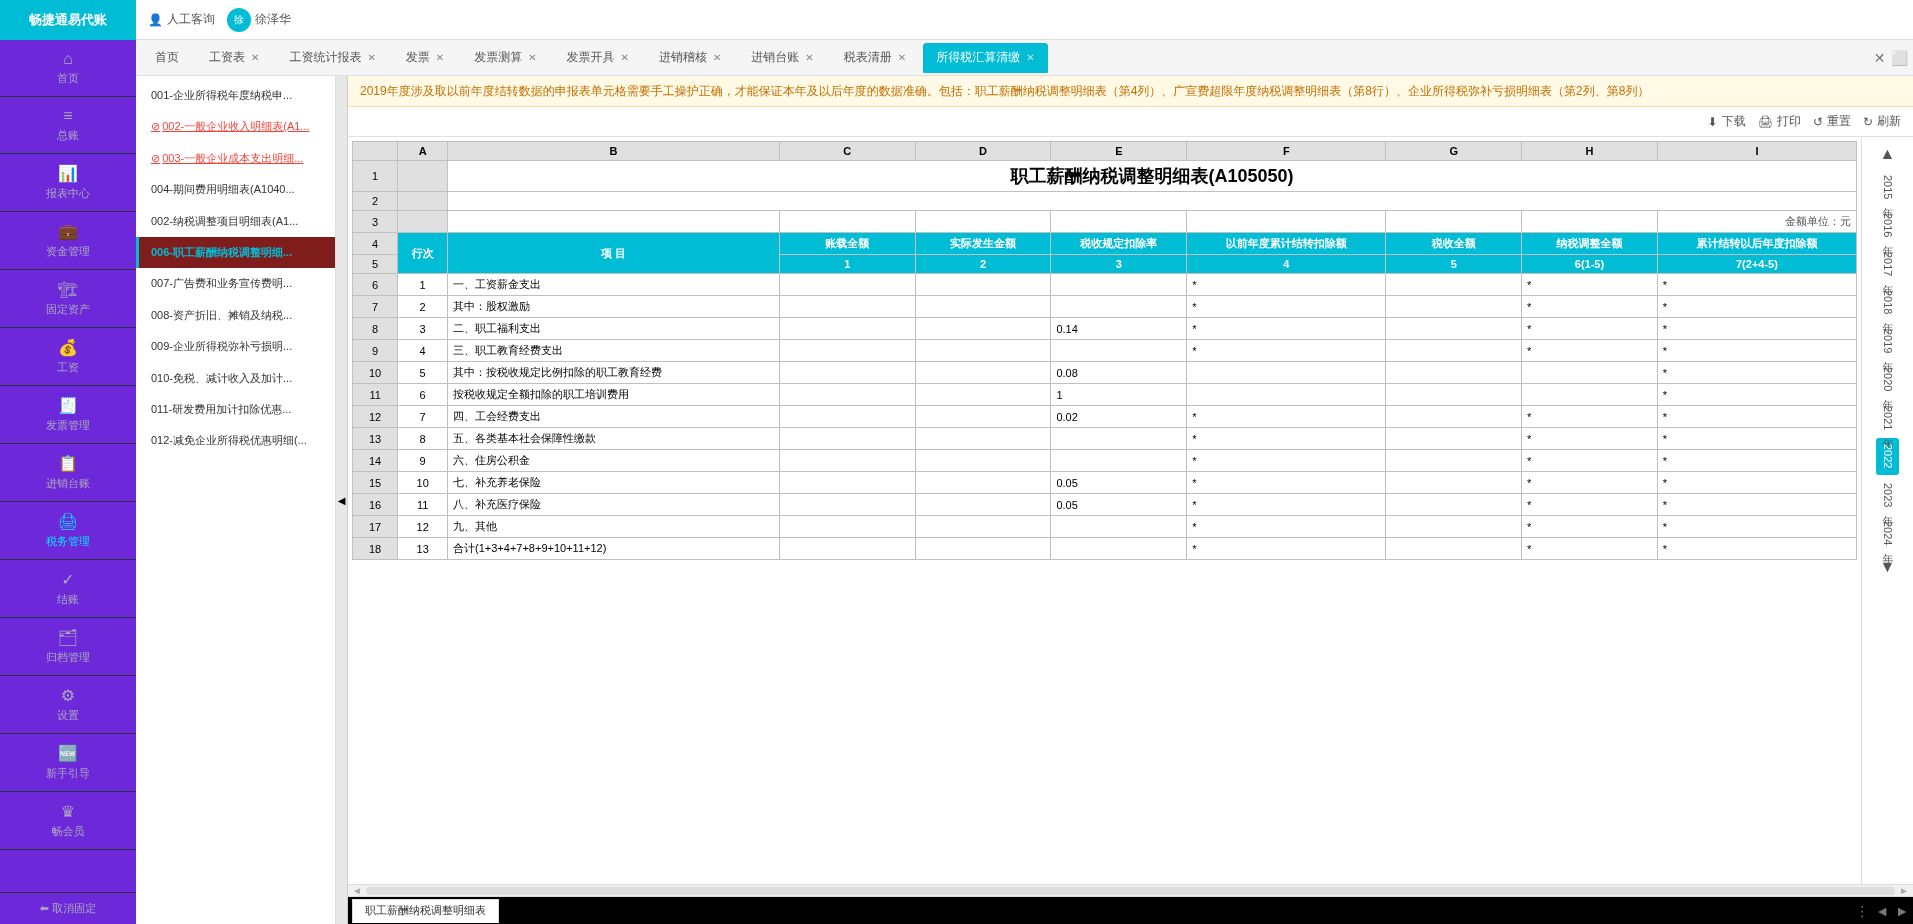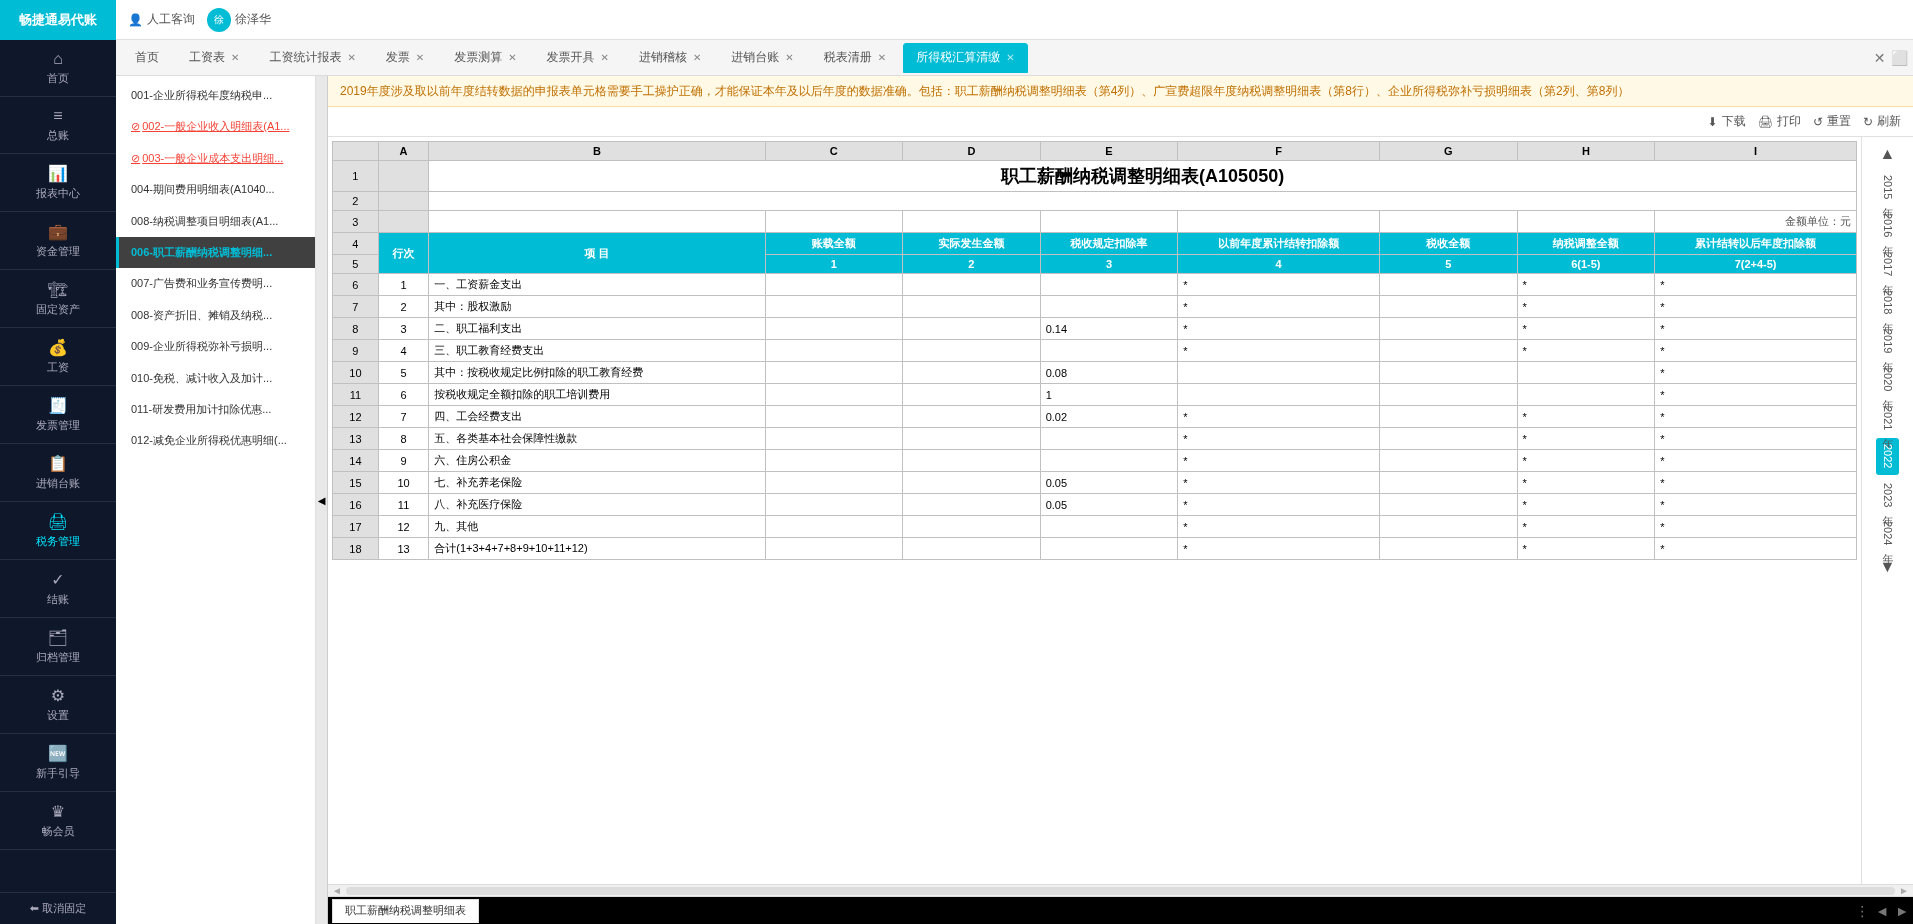--- a/index.html
+++ b/index.html
@@ -1,19 +1,19 @@
 <!DOCTYPE html>
 <html><head>
   <meta charset="utf-8">
   <style>
     * { margin: 0; padding: 0; box-sizing: border-box; }
     body { font-family: 'Microsoft YaHei', '微软雅黑', sans-serif; font-size: 12px; background: #f0f2f5; display: flex; height: 924px; overflow: hidden; }
 
     
-    .sidebar { width: 116px; background: #0f172a; color: #fff; display: flex; flex-direction: column; flex-shrink: 0; height: 100%; }
+    .sidebar { width: 136px; background: #6d28d9; color: #fff; display: flex; flex-direction: column; flex-shrink: 0; height: 100%; }
     .sidebar-logo { background: #00bcd4; padding: 10px 8px; text-align: center; font-size: 13px; font-weight: bold; color: #fff; height: 40px; display: flex; align-items: center; justify-content: center; }
     .sidebar-item { display: flex; flex-direction: column; align-items: center; padding: 10px 4px; cursor: pointer; color: #aab; font-size: 11px; border-bottom: 1px solid #263040; }
     .sidebar-item .icon { font-size: 16px; margin-bottom: 3px; }
     .sidebar-item.active { color: #00e5ff; }
     .sidebar-bottom { margin-top: auto; padding: 8px; border-top: 1px solid #263040; font-size: 11px; color: #aab; text-align: center; cursor: pointer; }
 
     
     .main { flex: 1; display: flex; flex-direction: column; overflow: hidden; }
 
     
@@ -33,21 +33,21 @@
     .tab .close { margin-left: 6px; font-size: 10px; opacity: 0.7; }
     .tabbar-actions { margin-left: auto; display: flex; align-items: center; gap: 6px; }
     .tabbar-actions span { cursor: pointer; font-size: 14px; color: #777; }
 
     
     .content { flex: 1; display: flex; overflow: hidden; }
 
     
     .form-panel { width: 200px; background: #fff; border-right: 1px solid #e0e0e0; overflow-y: auto; flex-shrink: 0; padding: 4px 0; }
     .form-item { padding: 8px 12px; font-size: 11px; color: #333; cursor: pointer; line-height: 1.4; border-left: 3px solid transparent; }
-    .form-item.active { background: #404040; border-left-color: #00bcd4; color: #00bcd4; font-weight: bold; }
+    .form-item.active { background: #7f1d1d; border-left-color: #00bcd4; color: #00bcd4; font-weight: bold; }
     .form-item.error { color: #f44336; text-decoration: underline; }
     .form-item .prefix { color: #f44336; margin-right: 2px; }
 
     
     .right-panel { flex: 1; display: flex; flex-direction: column; overflow: hidden; position: relative; }
 
     
     .warning-bar { background: #fff9e6; border-bottom: 1px solid #ffe0a0; padding: 6px 12px; font-size: 12px; color: #c07000; line-height: 1.5; }
 
     
@@ -201,21 +201,21 @@
     </div>
   </div>
 
   <div class="content">
 
     <div class="form-panel">
       <div class="form-item">001-企业所得税年度纳税申...</div>
       <div class="form-item error"><span class="prefix">⊘</span>002-一般企业收入明细表(A1...</div>
       <div class="form-item error"><span class="prefix">⊘</span>003-一般企业成本支出明细...</div>
       <div class="form-item">004-期间费用明细表(A1040...</div>
-      <div class="form-item">008-纳税调整项目明细表(A1...</div>
+      <div class="form-item">002-纳税调整项目明细表(A1...</div>
       <div class="form-item active">006-职工薪酬纳税调整明细...</div>
       <div class="form-item">007-广告费和业务宣传费明...</div>
       <div class="form-item">008-资产折旧、摊销及纳税...</div>
       <div class="form-item">009-企业所得税弥补亏损明...</div>
       <div class="form-item">010-免税、减计收入及加计...</div>
       <div class="form-item">011-研发费用加计扣除优惠...</div>
       <div class="form-item">012-减免企业所得税优惠明细(...</div>
     </div>
 
     <div style="width:12px;background:#e8e8e8;display:flex;align-items:center;justify-content:center;cursor:pointer;border-right:1px solid #ccc;">

